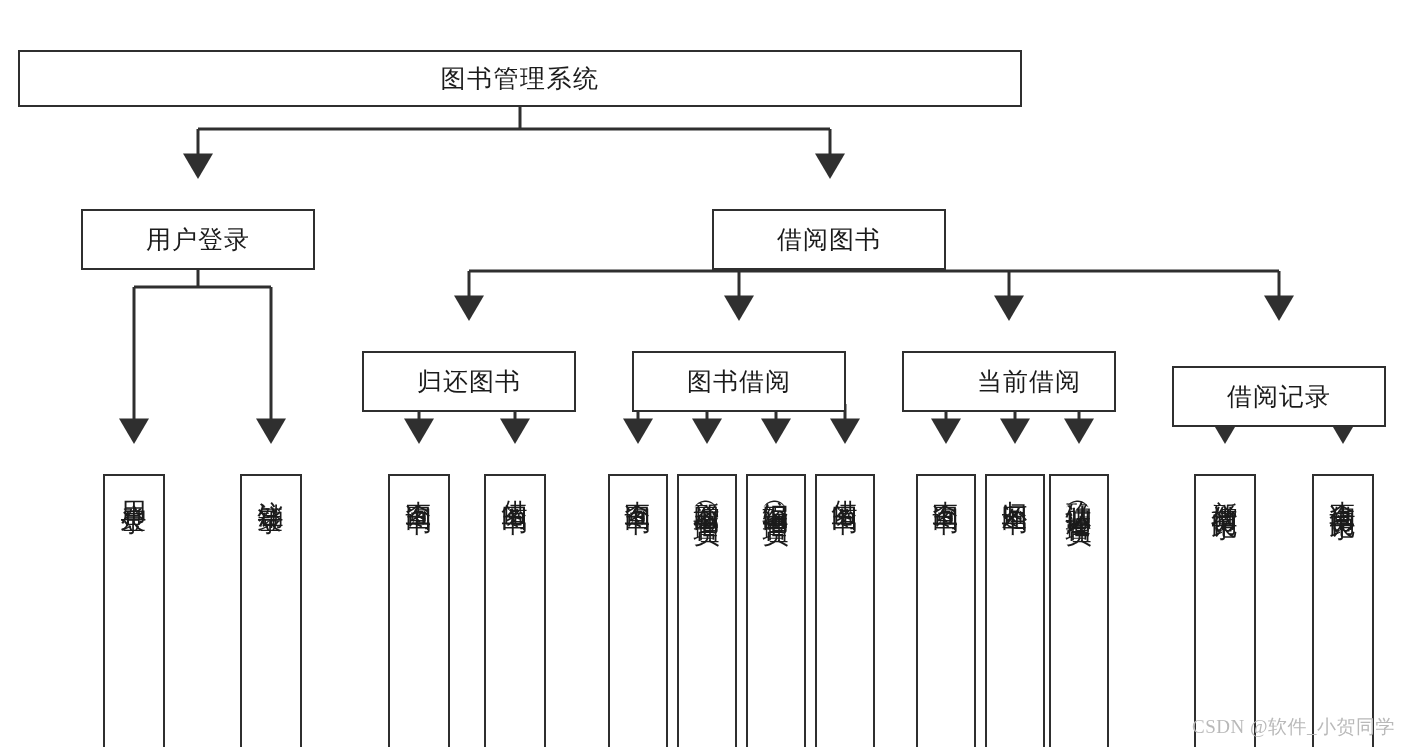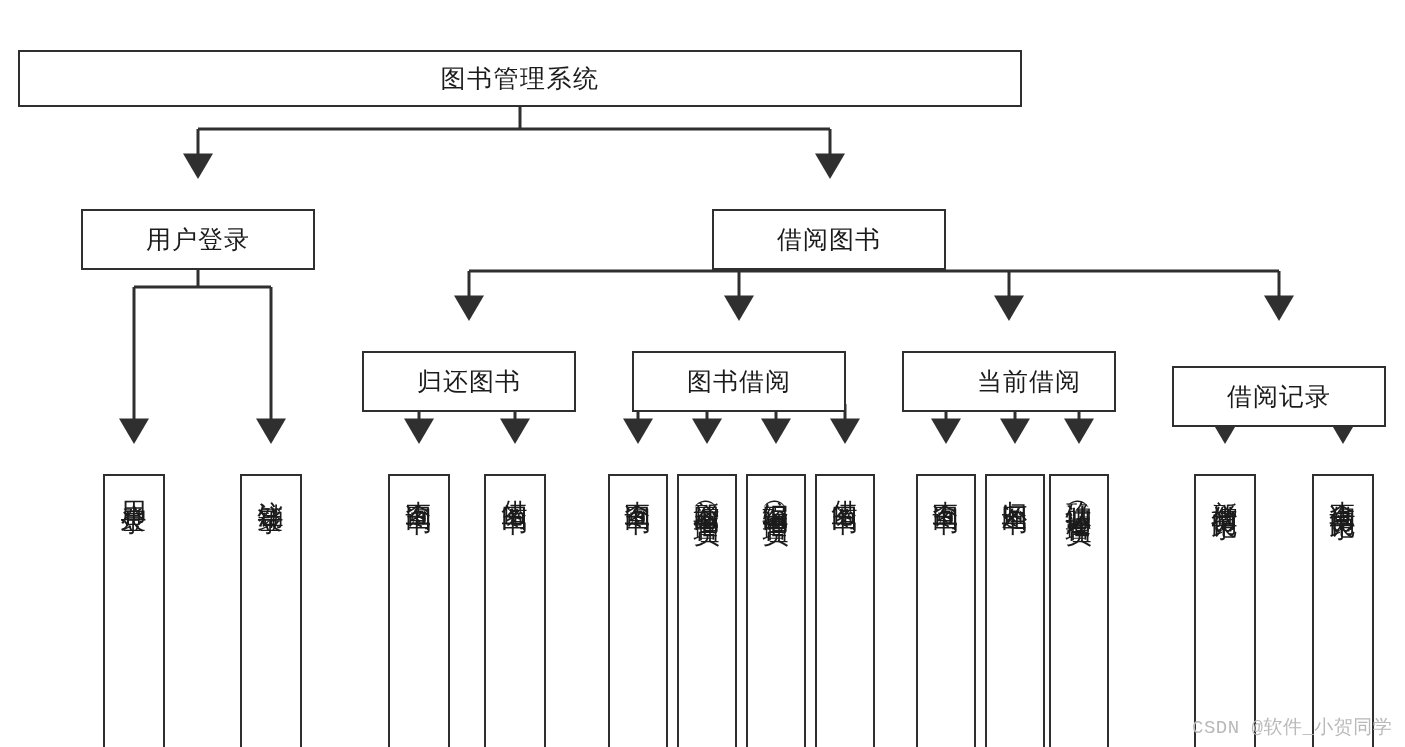--- a/index.html
+++ b/index.html
@@ -62,21 +62,21 @@
   }
   #watermark {
     position: absolute;
     left: 1192px;
     top: 714px;
     font-size: 19px;
     color: #b9b9b9;
     letter-spacing: 0.5px;
     z-index: 3;
     white-space: nowrap;
-    font-family: Liberation Mono, monospace;
+    font-family: Liberation Serif, serif;
   }
 </style>
 </head>
 <body>
 
 <div id="canvas">
 
   <svg id="wires" viewBox="0 0 1405 747" xmlns="http://www.w3.org/2000/svg">
     <defs>
       <marker id="arrow" markerWidth="9" markerHeight="10" refX="1.2" refY="5" orient="auto" markerUnits="strokeWidth">

